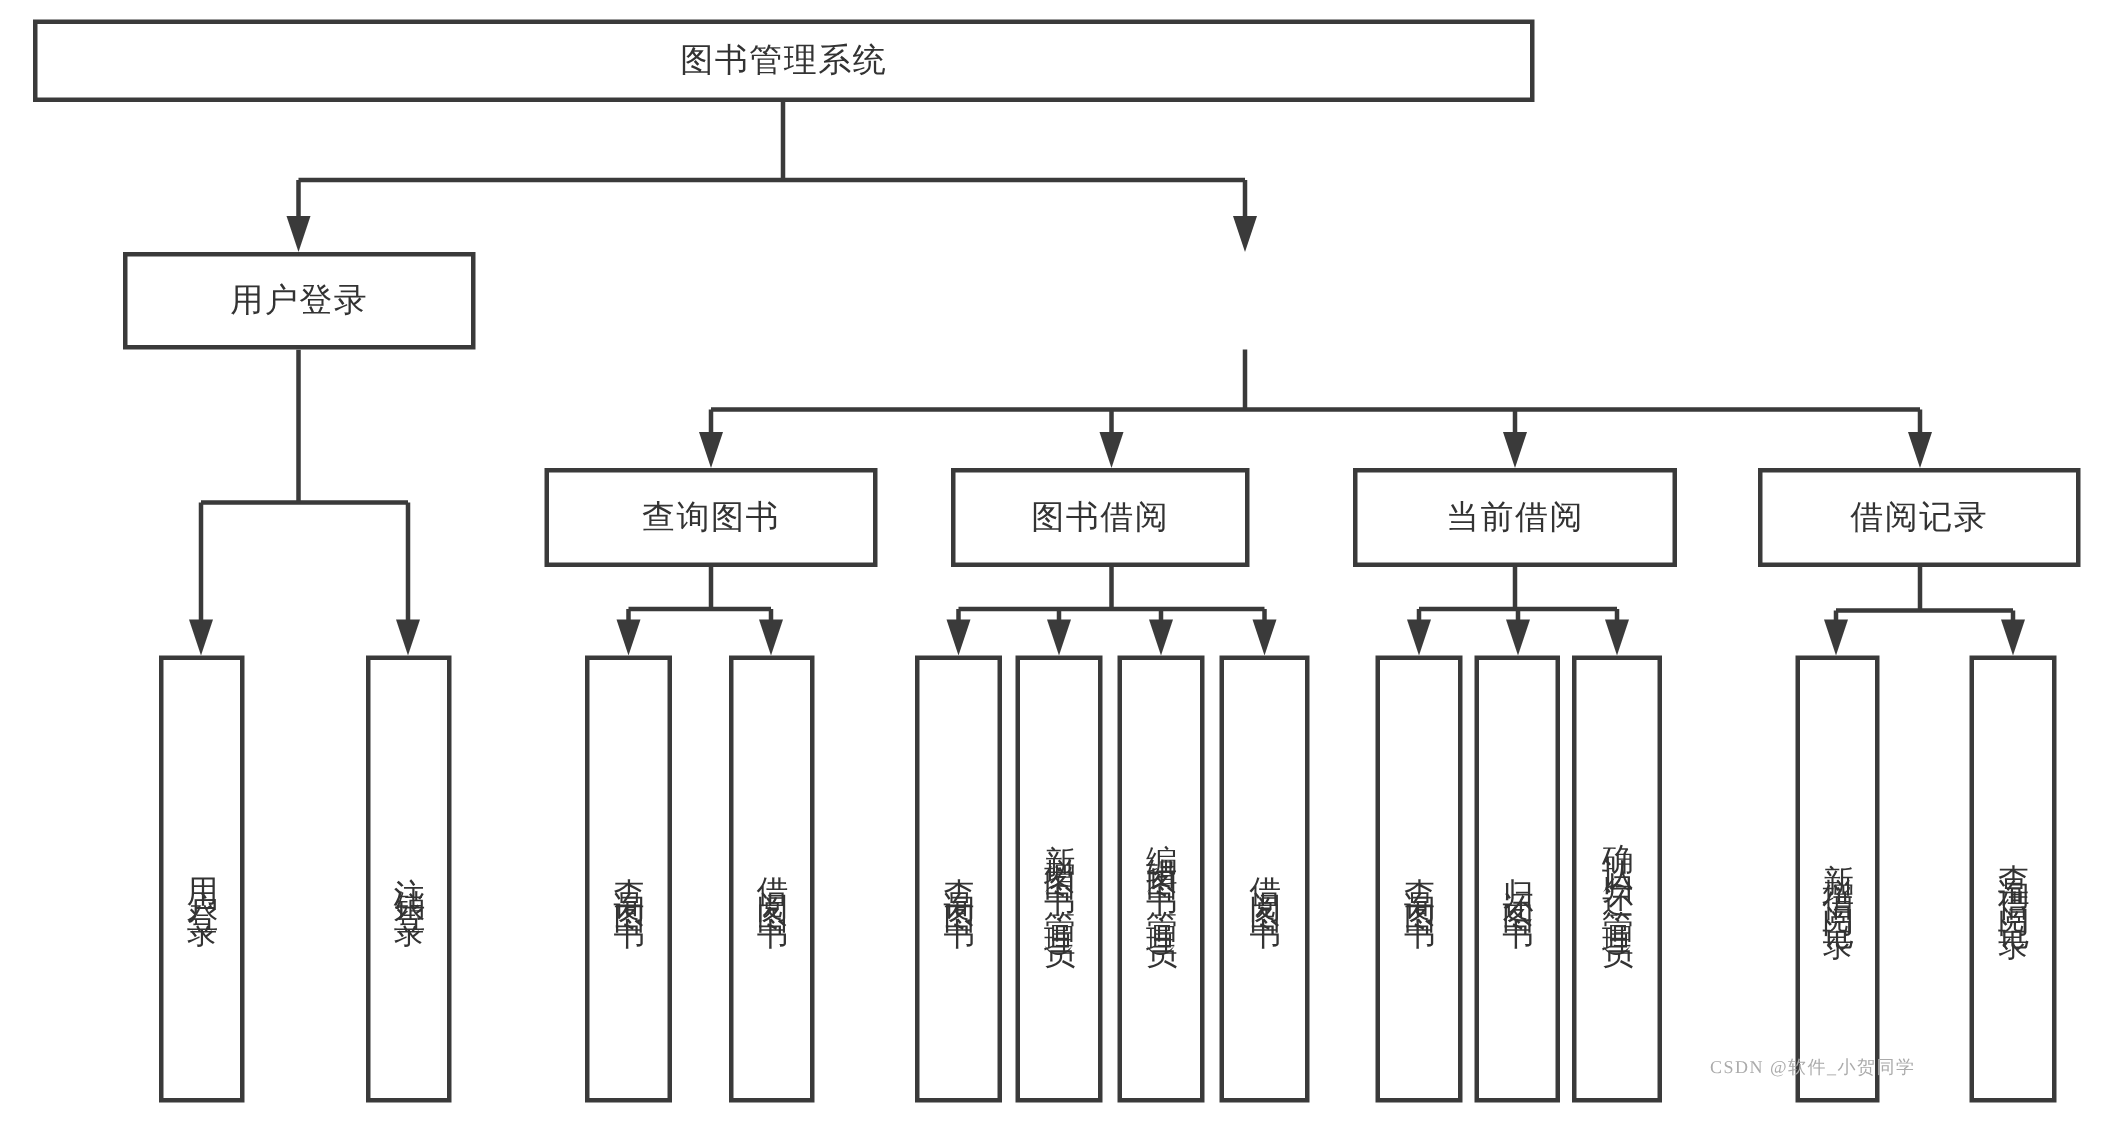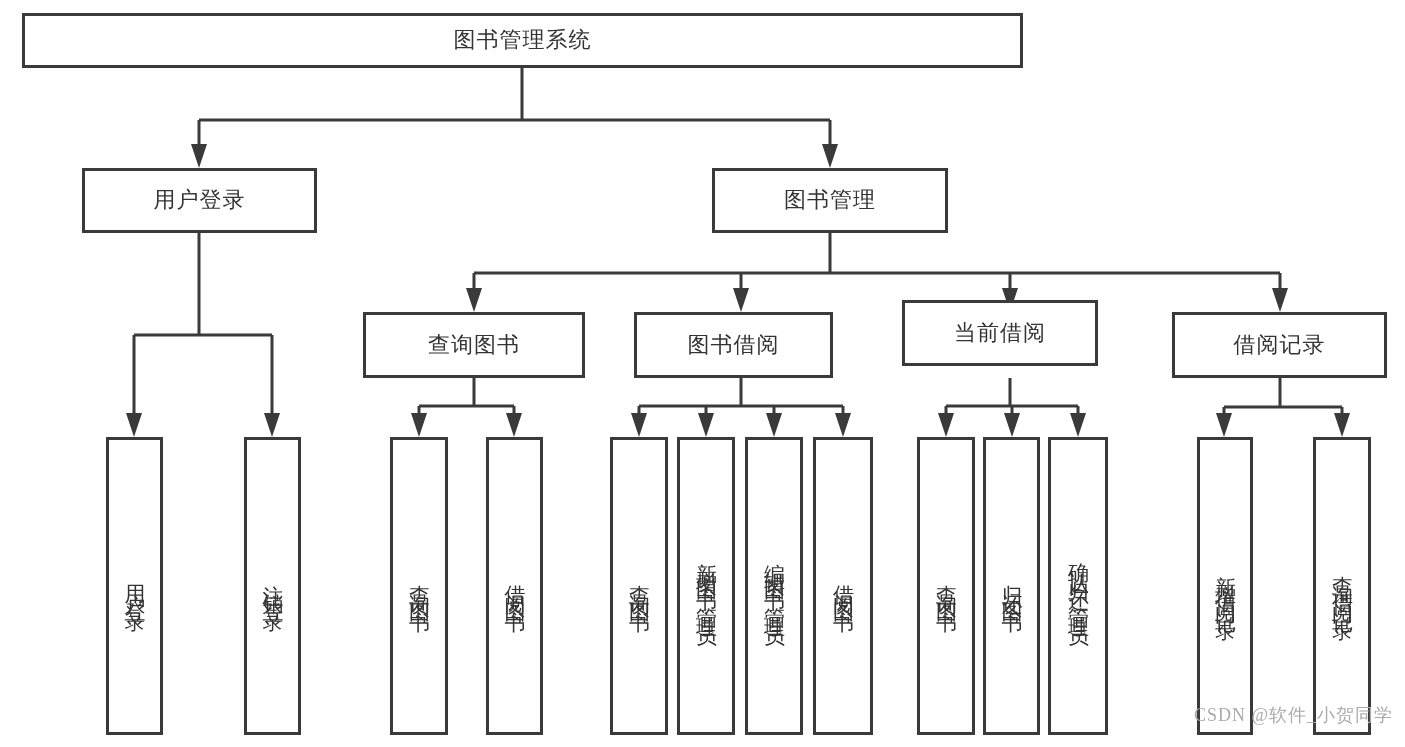--- a/index.html
+++ b/index.html
@@ -46,23 +46,23 @@
   .vlabel {
     writing-mode: vertical-rl;
     text-orientation: mixed;
     font-size: 21px;
     line-height: 1;
     letter-spacing: 9px;
     white-space: nowrap;
   }
   .watermark {
     position: absolute;
-    left: 1194px;
+    left: 1140px;
     top: 703px;
-    font-size: 18px;
+    font-size: 12px;
     letter-spacing: 1px;
     color: var(--watermark, #ababab);
     white-space: nowrap;
   }
 </style>
 </head>
 <body>
 
 <div class="stage">
 
@@ -105,31 +105,28 @@
     </g>
   </svg>
 
   <div class="box" style="left:22px;top:13px;width:1001px;height:55px">
     <span class="hlabel">图书管理系统</span>
   </div>
 
   <div class="box" style="left:82px;top:168px;width:235px;height:65px">
     <span class="hlabel">用户登录</span>
   </div>
-  <div class="box" style="left:712px;top:168px;width:236px;height:65px">
-    <span class="hlabel">图书管理</span>
-  </div>
 
   <div class="box" style="left:363px;top:312px;width:222px;height:66px">
     <span class="hlabel">查询图书</span>
   </div>
   <div class="box" style="left:634px;top:312px;width:199px;height:66px">
     <span class="hlabel">图书借阅</span>
   </div>
-  <div class="box" style="left:902px;top:300px;width:196px;height:66px">
+  <div class="box" style="left:902px;top:312px;width:216px;height:66px">
     <span class="hlabel">当前借阅</span>
   </div>
   <div class="box" style="left:1172px;top:312px;width:215px;height:66px">
     <span class="hlabel">借阅记录</span>
   </div>
 
   <div class="box" style="left:106px;top:437px;width:57px;height:298px">
     <span class="vlabel">用户登录</span>
   </div>
   <div class="box" style="left:244px;top:437px;width:57px;height:298px">

